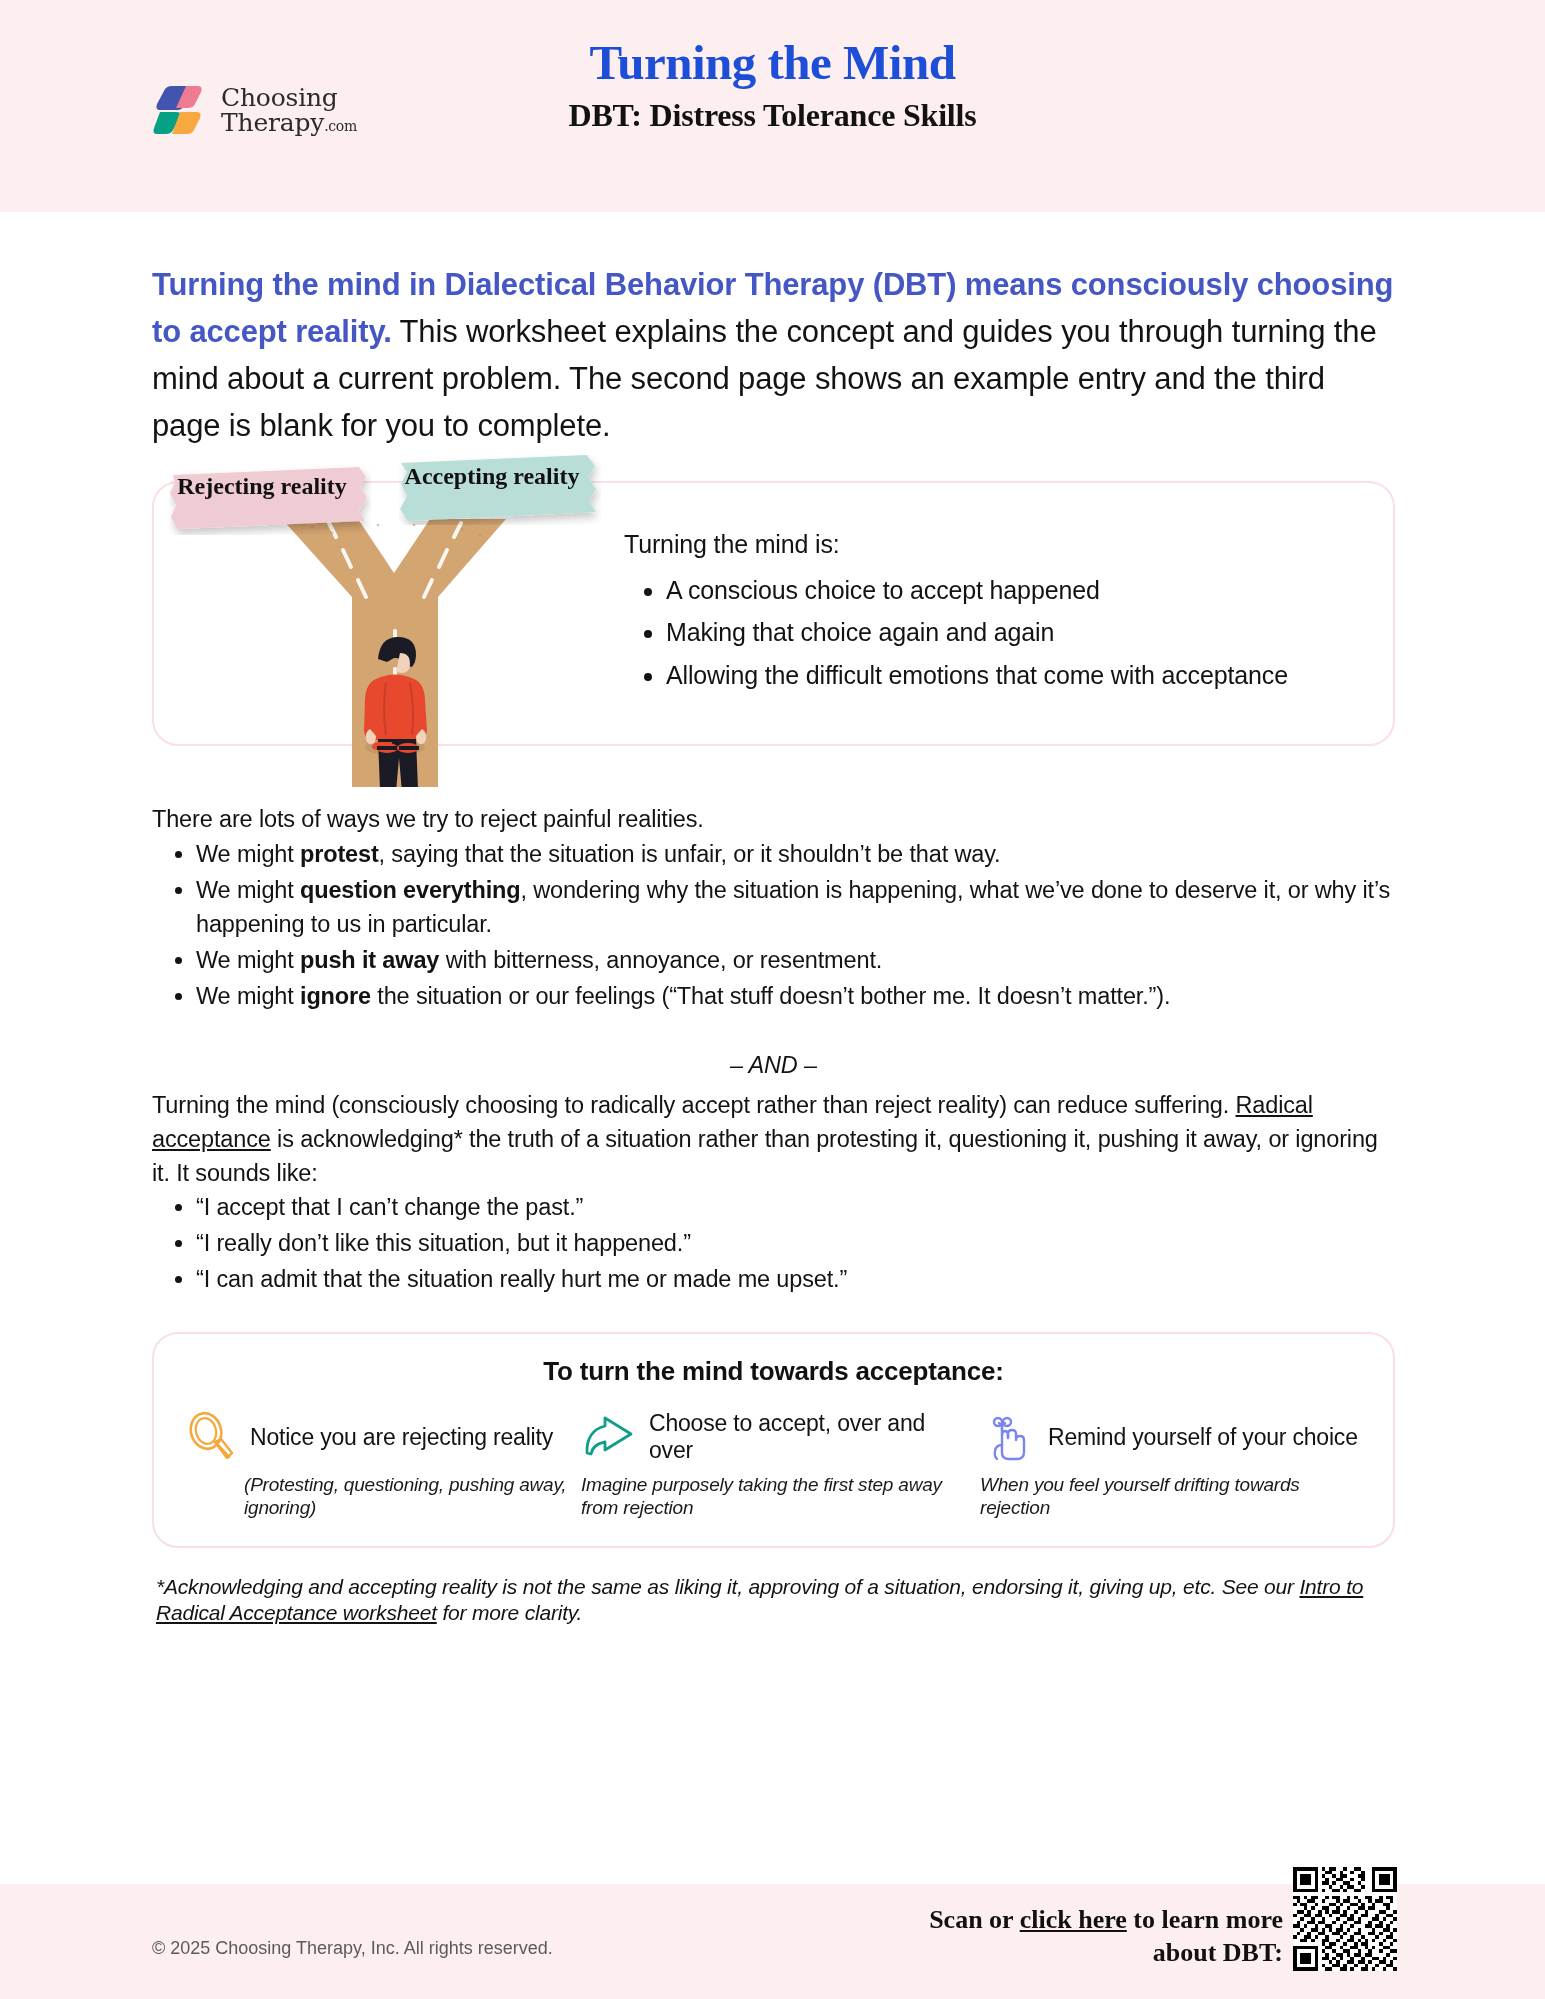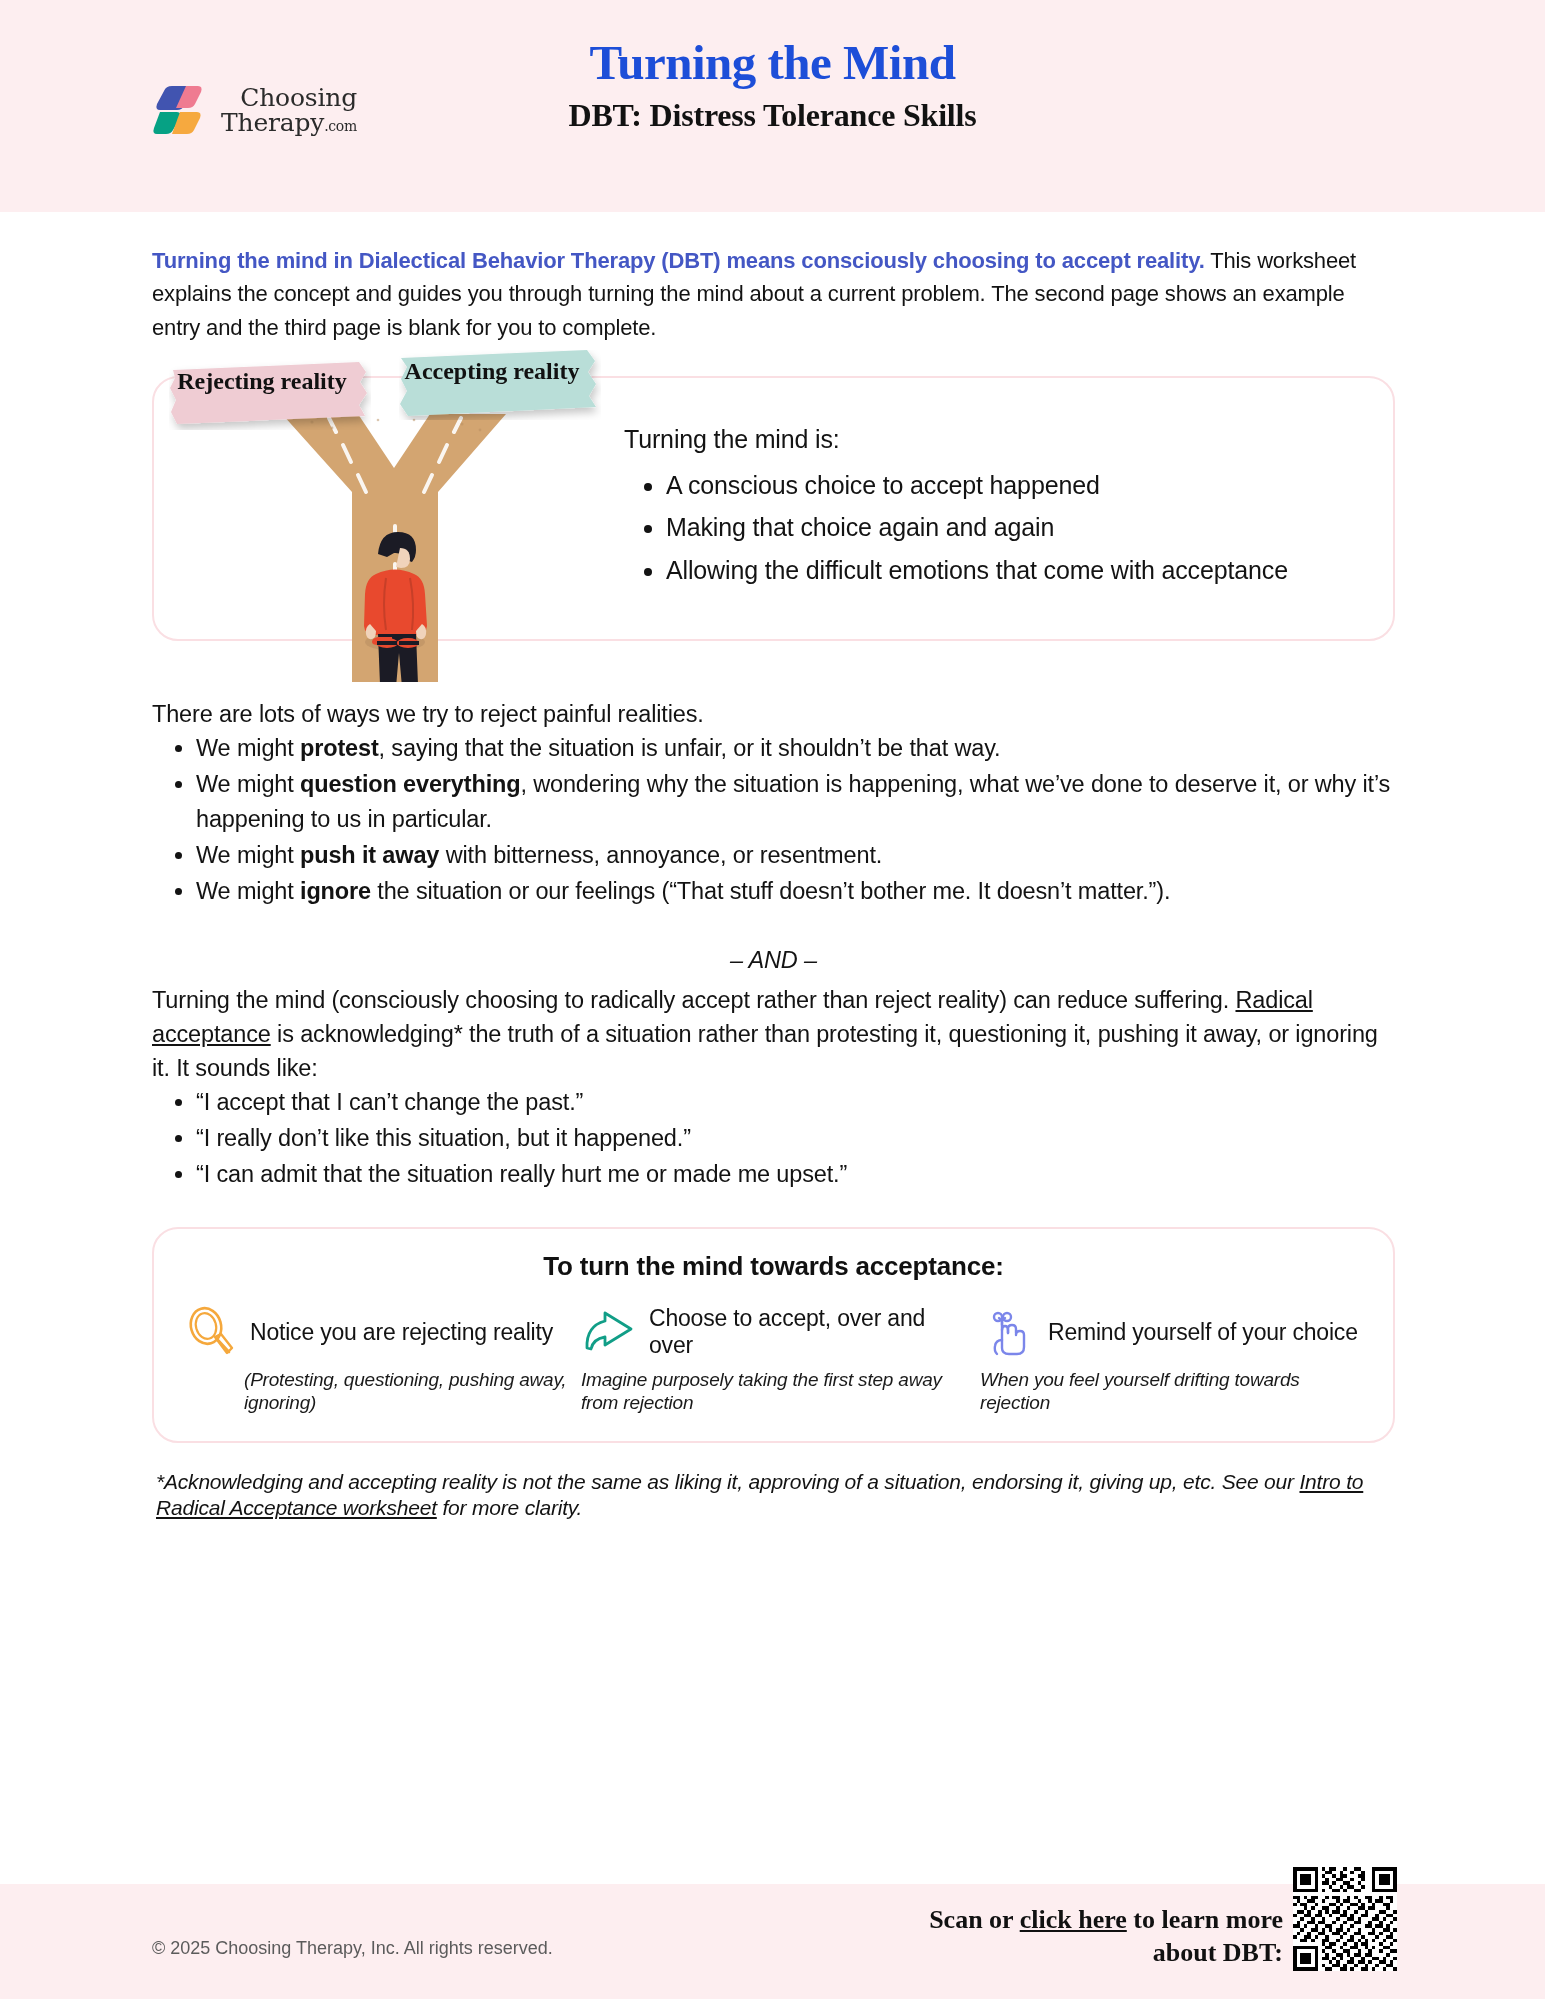--- a/index.html
+++ b/index.html
@@ -21,21 +21,21 @@
   .header {
     position: relative;
     height: 212px;
     background: #fdeef0;
     display: flex;
     align-items: center;
     padding: 0 0 0 150px;
   }
   .logo-wrap { display: flex; align-items: center; gap: 13px; margin-top: 8px; }
   .logo-mark { width: 58px; height: 56px; flex: 0 0 auto; }
-  .logo-text { line-height: 1.0; text-align: right; }
+  .logo-text { line-height: 1.0; }
   .logo-line1 {
     font-family: "DejaVu Serif", serif;
     font-size: 25px;
     color: #2b2b2b;
     letter-spacing: -0.2px;
   }
   .logo-line2 {
     font-family: "DejaVu Serif", serif;
     font-size: 25px;
     color: #2b2b2b;
@@ -64,22 +64,22 @@
     font-size: 32px;
     color: #121212;
     margin-top: 6px;
     letter-spacing: -0.2px;
   }
 
   
   .body-wrap { padding: 0 150px 0 152px; }
 
   .intro {
-    margin-top: 32px;
-    font-size: 22px;
+    margin-top: 49px;
+    font-size: 31px;
     line-height: 1.52;
     color: #131313;
     letter-spacing: -0.15px;
   }
   .intro .lead { color: #4457c4; font-weight: bold; }
 
   
   .panel {
     position: relative;
     margin-top: 32px;

